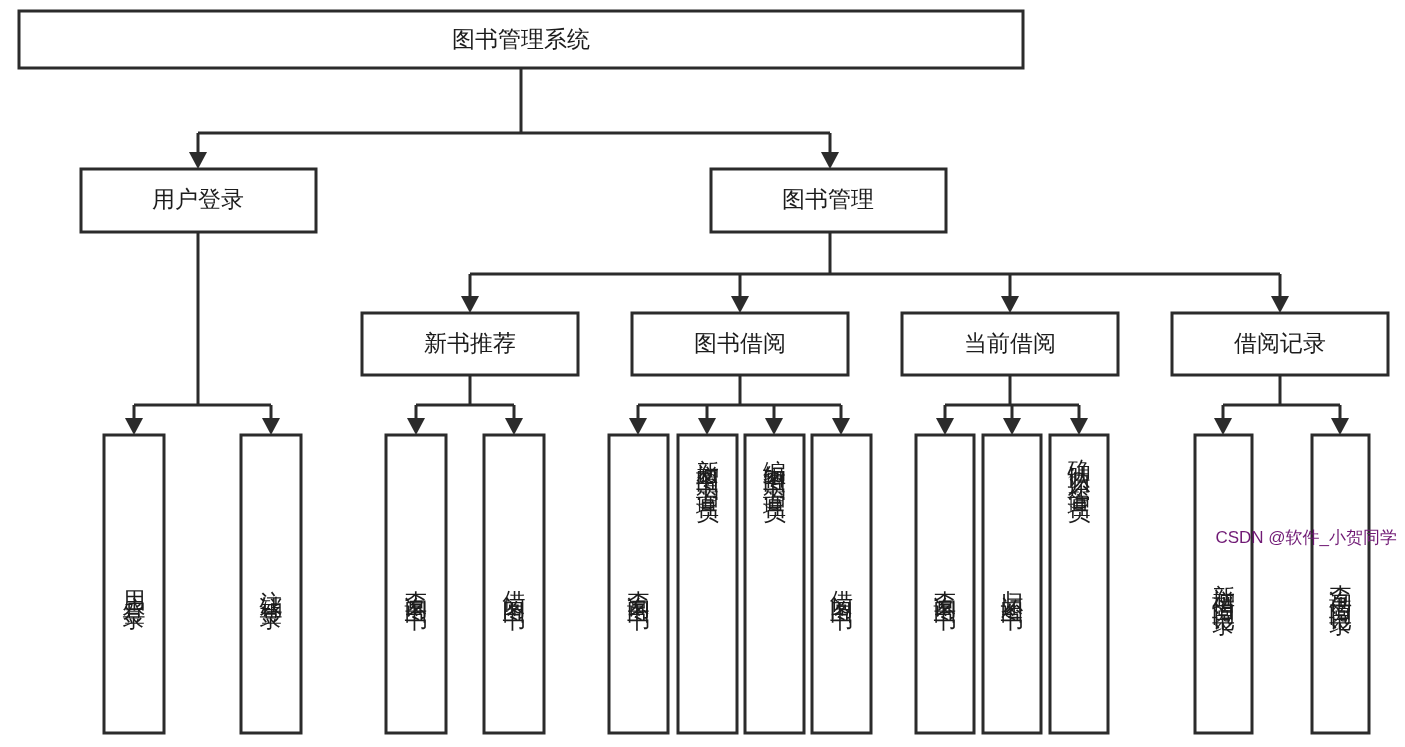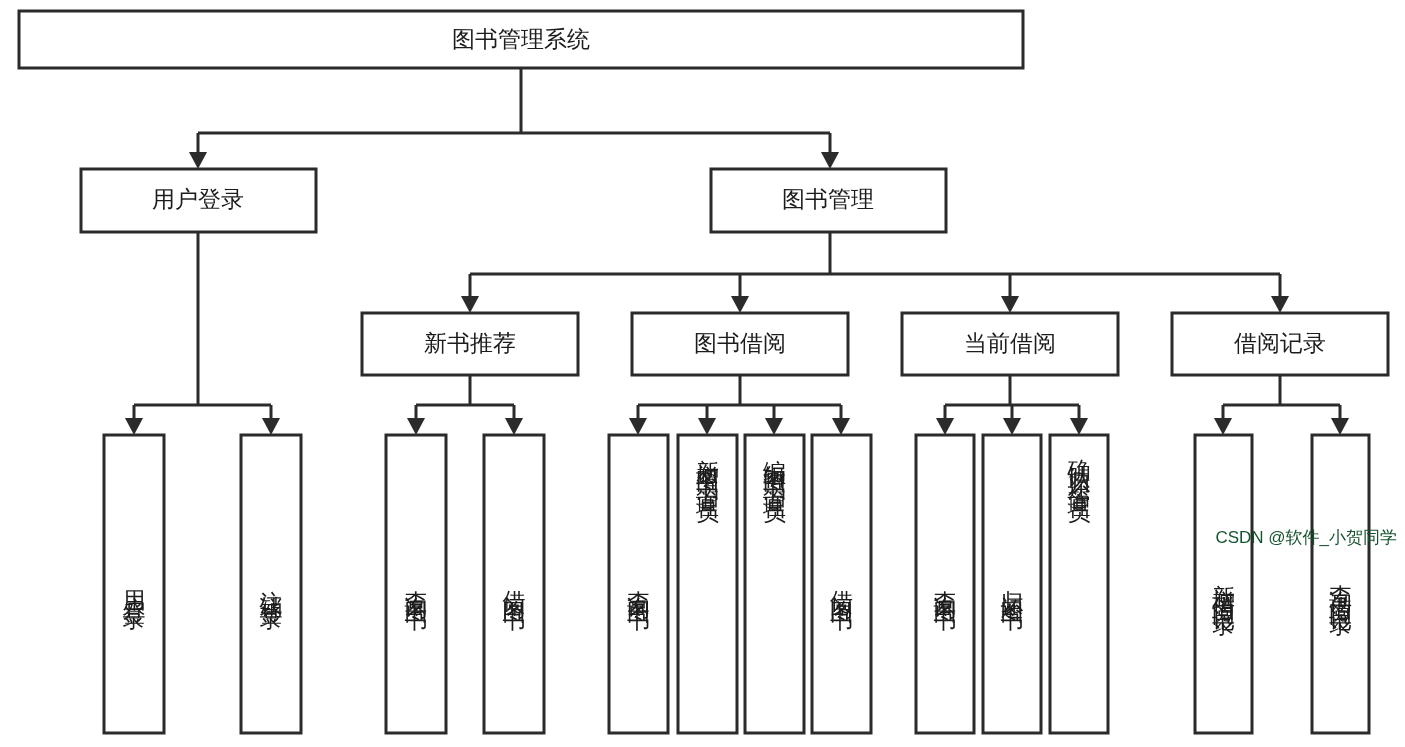--- a/index.html
+++ b/index.html
@@ -47,21 +47,21 @@
     fill: #1c1c1c;
     text-anchor: middle;
     dominant-baseline: middle;
   }
   .watermark {
     position: absolute;
     right: 8px;
     bottom: 6px;
     font-family: "Liberation Sans", "DejaVu Sans", sans-serif;
     font-size: 17px;
-    color: #14532d;
+    color: #701a75;
     white-space: nowrap;
     pointer-events: none;
     user-select: none;
   }
 </style>
 </head>
 <body>
 
 <div id="diagram-root">
 

